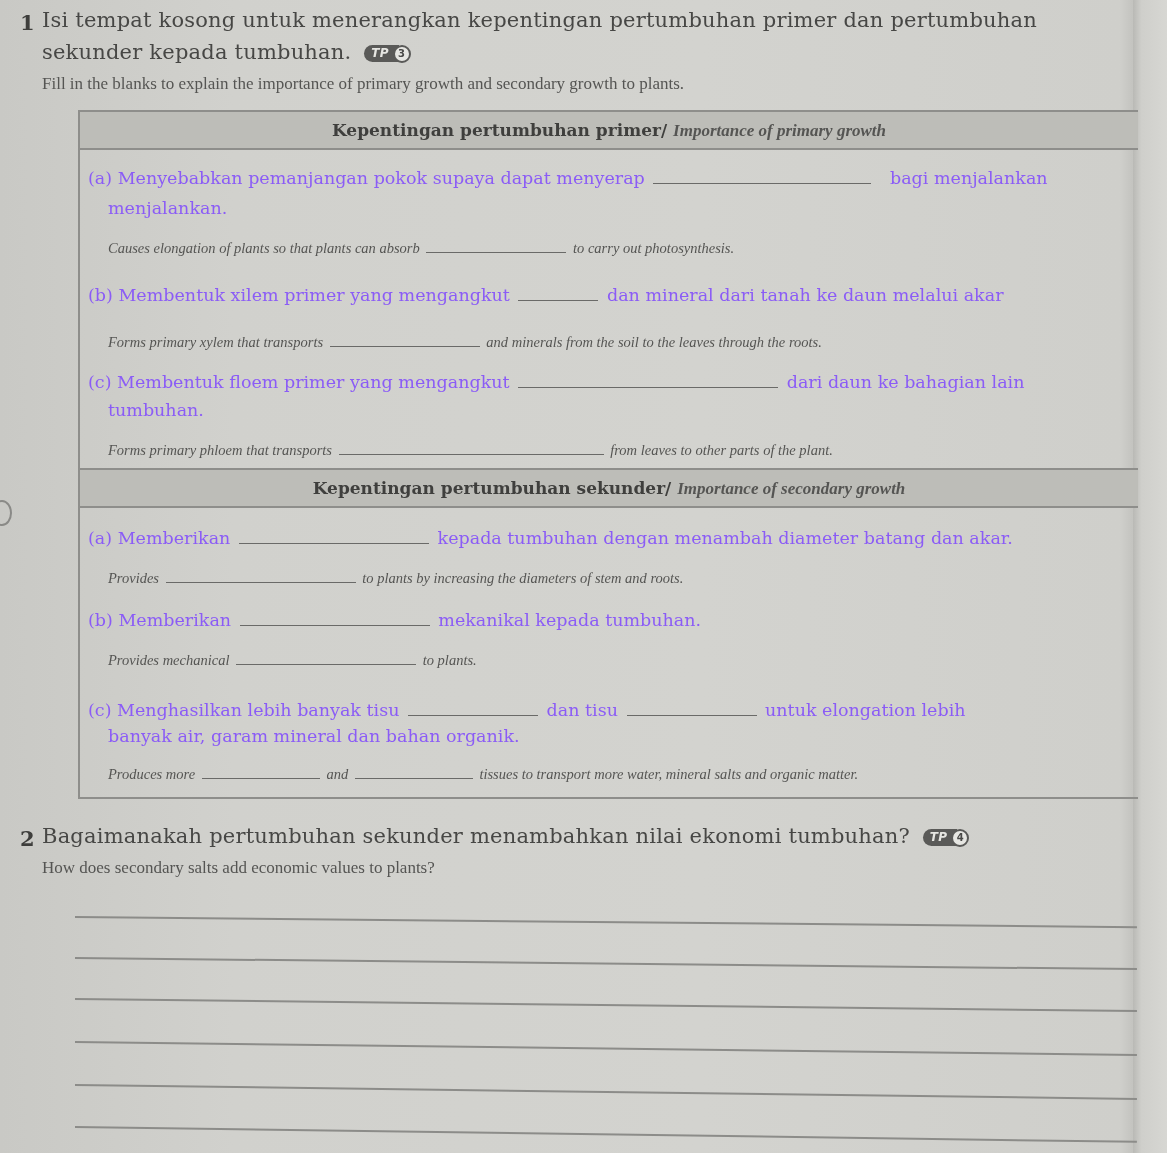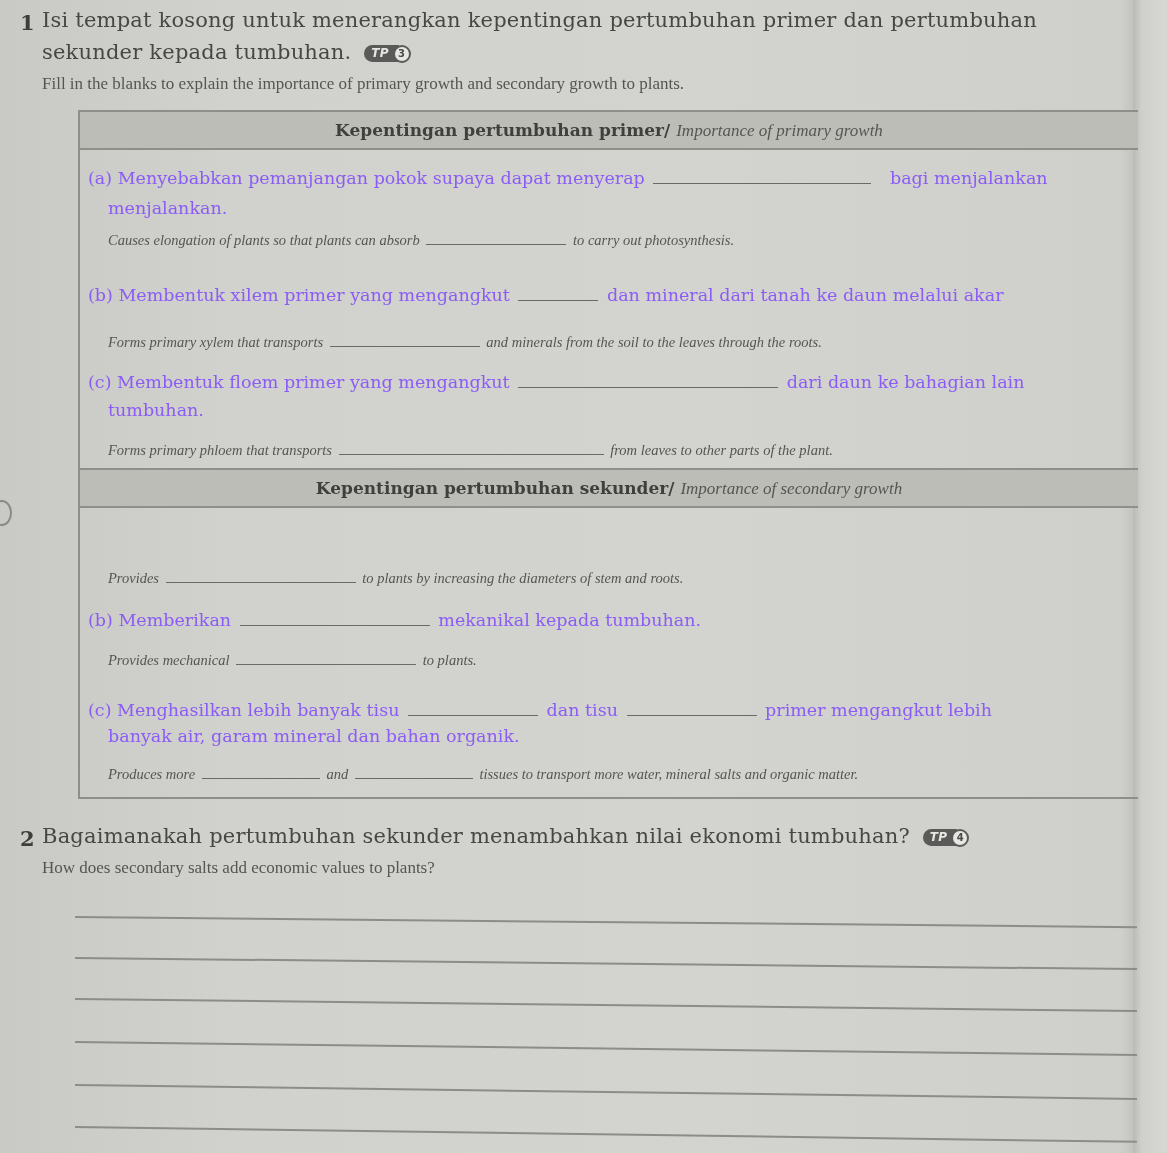--- a/index.html
+++ b/index.html
@@ -36,21 +36,21 @@
       position: absolute; left: 78px; top: 110px; width: 1060px; height: 689px;
       border-left: 2px solid #8e8e8b; border-bottom: 2px solid #8e8e8b;
       box-sizing: border-box;
     }
     .table-head {
       position: absolute; left: 0; width: 100%; height: 40px;
       background: #bdbdb8; border-top: 2px solid #8e8e8b; border-bottom: 2px solid #8e8e8b;
       box-sizing: border-box; text-align: center; font-size: 17px; color: #3f3f3d;
       line-height: 36px; font-weight: bold;
     }
-    .table-head .en { font-style: italic; font-weight: normal; font-family: "Liberation Serif", serif; font-size: 17px; }
+    .table-head .en { font-style: italic; font-weight: bold; font-family: "Liberation Serif", serif; font-size: 17px; }
     .ms { font-size: 17.5px; color: #8b5cf6; }
     .en { font-style: italic; font-size: 14.5px; color: #555553; font-family: "Liberation Serif", serif; }
     .blank {
       display: inline-block; border-bottom: 1.5px solid #6a6a68; height: 14px;
       vertical-align: baseline; margin: 0 3px;
     }
     .ans-line {
       position: absolute; left: 75px; height: 0; border-top: 2px solid #8c8c89;
       transform-origin: left center;
     }
@@ -82,21 +82,21 @@
     <span>Kepentingan pertumbuhan primer/ </span><span class="en">Importance of primary growth</span>
   </div>
 
   <div class="abs ms" style="left:8px; top:58px;">
     <span>(a)</span>
     <span>Menyebabkan pemanjangan pokok supaya dapat menyerap</span>
     <span class="blank" style="width:218px;"></span>
     <span style="margin-left:10px;">bagi menjalankan</span>
   </div>
   <div class="abs ms" style="left:28px; top:88px;">menjalankan.</div>
-  <div class="abs en" style="left:28px; top:120px;">
+  <div class="abs en" style="left:28px; top:128px;">
     <span>Causes elongation of plants so that plants can absorb</span>
     <span class="blank" style="width:140px;"></span>
     <span>to carry out photosynthesis.</span>
   </div>
 
   <div class="abs ms" style="left:8px; top:175px;">
     <span>(b)</span>
     <span>Membentuk xilem primer yang mengangkut</span>
     <span class="blank" style="width:80px;"></span>
     <span>dan mineral dari tanah ke daun melalui akar</span>
@@ -117,20 +117,26 @@
   <div class="abs en" style="left:28px; top:330px;">
     <span>Forms primary phloem that transports</span>
     <span class="blank" style="width:265px;"></span>
     <span>from leaves to other parts of the plant.</span>
   </div>
 
   <div class="table-head" style="top:358px;">
     <span>Kepentingan pertumbuhan sekunder/ </span><span class="en">Importance of secondary growth</span>
   </div>
 
+  <div class="abs ms" style="left:8px; top:418px;">
+    <span>(a)</span>
+    <span>Memberikan</span>
+    <span class="blank" style="width:190px;"></span>
+    <span>kepada tumbuhan dengan menambah diameter batang dan akar.</span>
+  </div>
   <div class="abs en" style="left:28px; top:458px;">
     <span>Provides</span>
     <span class="blank" style="width:190px;"></span>
     <span>to plants by increasing the diameters of stem and roots.</span>
   </div>
 
   <div class="abs en" style="left:28px; top:540px;">
     <span>Provides mechanical</span>
     <span class="blank" style="width:180px;"></span>
     <span>to plants.</span>
@@ -141,21 +147,21 @@
     <span class="blank" style="width:190px;"></span>
     <span>mekanikal kepada tumbuhan.</span>
   </div>
 
   <div class="abs ms" style="left:8px; top:590px;">
     <span>(c)</span>
     <span>Menghasilkan lebih banyak tisu</span>
     <span class="blank" style="width:130px;"></span>
     <span>dan tisu</span>
     <span class="blank" style="width:130px;"></span>
-    <span>primer mengangkut lebih</span>
+    <span>untuk elongation lebih</span>
   </div>
   <div class="abs ms" style="left:28px; top:616px;">banyak air, garam mineral dan bahan organik.</div>
   <div class="abs en" style="left:28px; top:654px;">
     <span>Produces more</span>
     <span class="blank" style="width:118px;"></span>
     <span>and</span>
     <span class="blank" style="width:118px;"></span>
     <span>tissues to transport more water, mineral salts and organic matter.</span>
   </div>
 </div>

